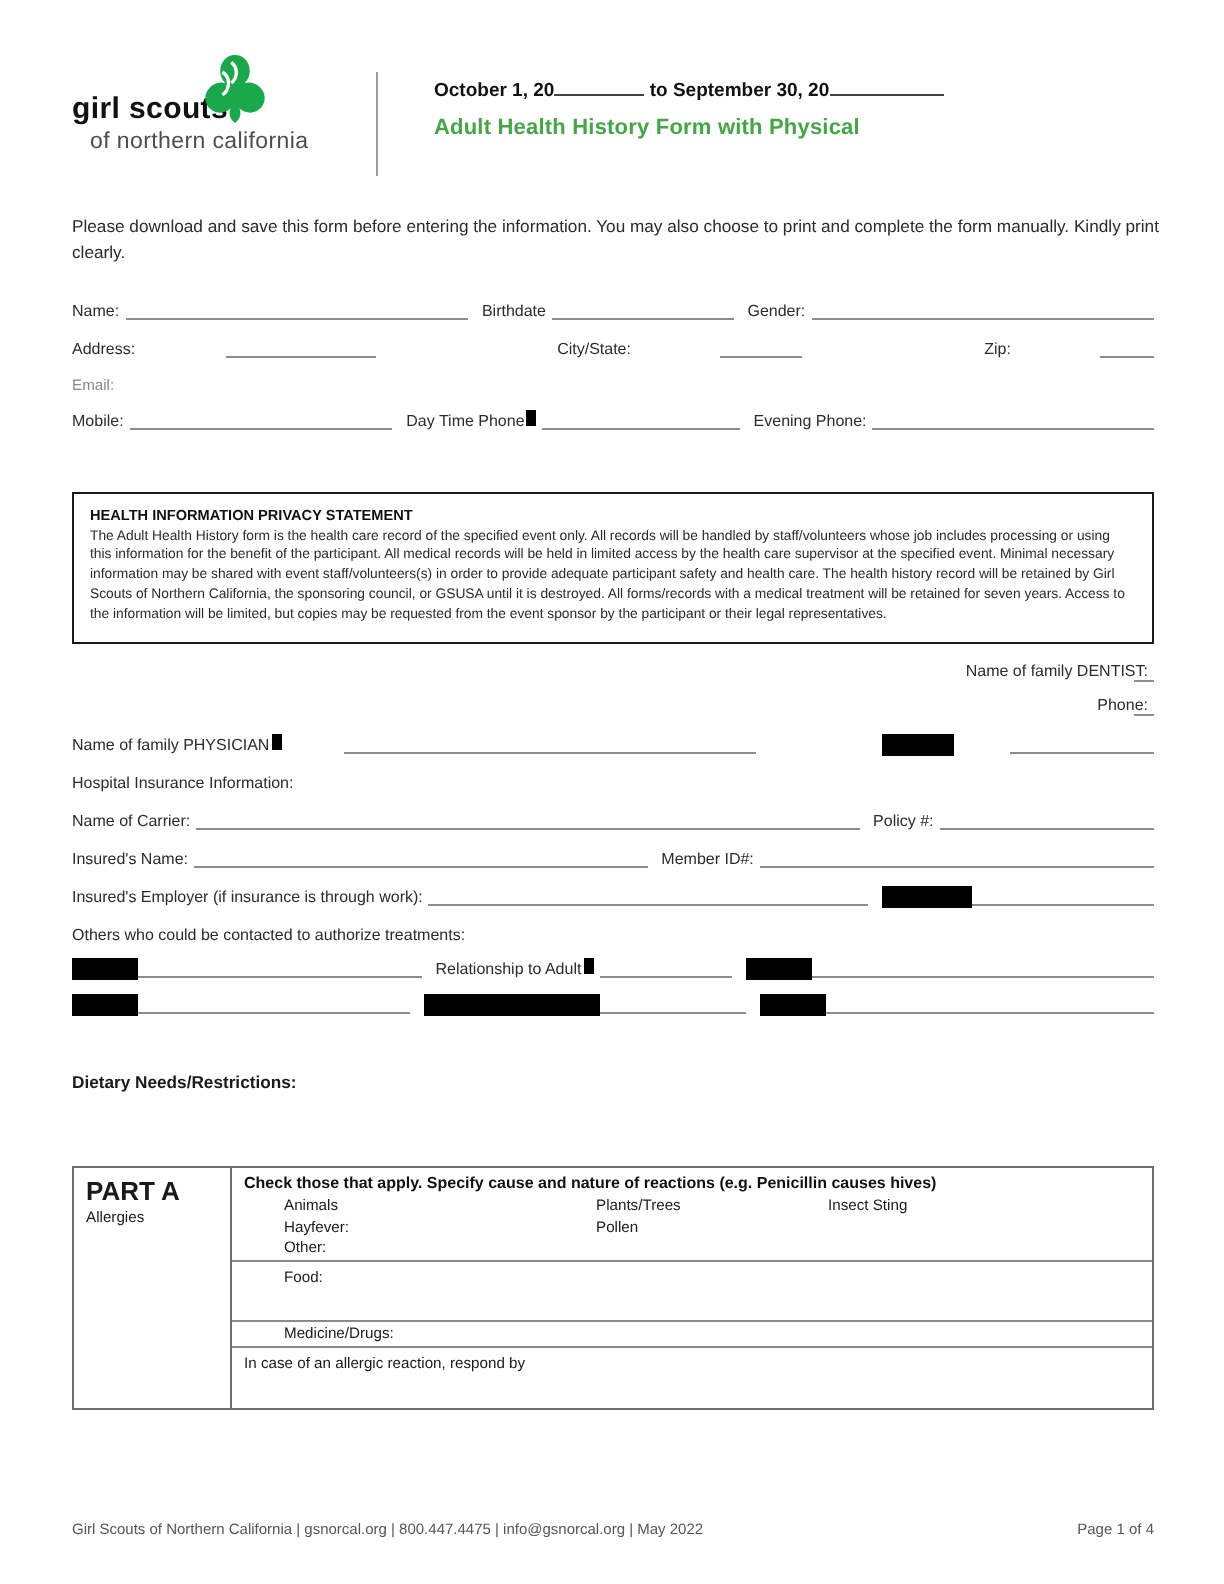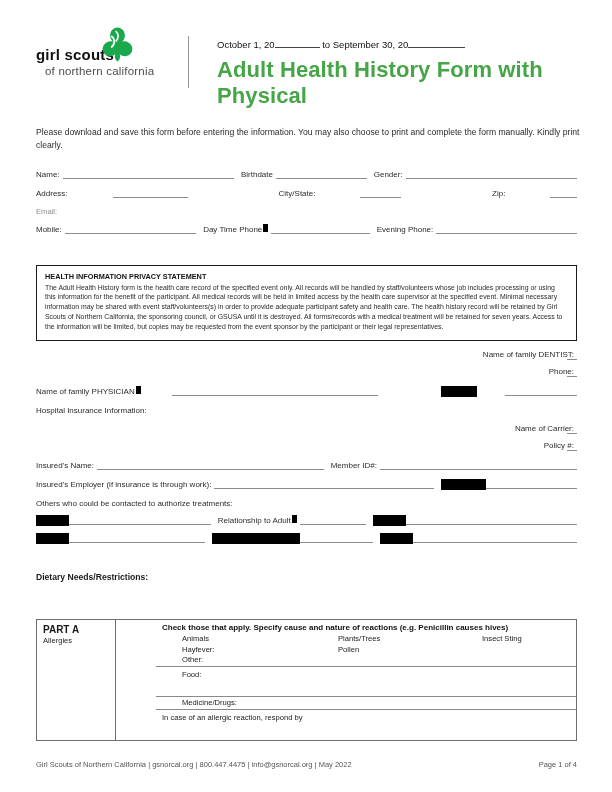--- a/index.html
+++ b/index.html
@@ -11,24 +11,24 @@
   .content{position:absolute;left:36px;right:35px;top:0;}
 
   
   .hdr{display:flex;margin-top:30px;}
   .logo{position:relative;width:150px;flex:0 0 150px;}
   .trefoil{position:absolute;left:63px;top:-4px;width:37px;height:37px;}
   .logo-l1{font-weight:bold;font-size:15px;color:#111;letter-spacing:.2px;margin-top:16px;}
   .logo-l2{font-size:11.5px;color:#4d4d4d;margin-top:2px;margin-left:9px;letter-spacing:.2px;}
   .hdr-div{width:0;border-left:1px solid #9a9a9a;margin:6px 0 2px 2px;height:52px;}
   .hdr-right{padding-left:28px;padding-top:8px;}
-  .dateline{font-size:9.5px;font-weight:normal;color:#111;}
+  .dateline{font-size:9.5px;font-weight:bold;color:#111;text-align:center;}
   .blank{display:inline-block;border-bottom:1.4px solid #444;height:9px;vertical-align:baseline;}
   .b45{width:45px;} .b55{width:57px;}
-  .doc-title{font-size:22px;font-weight:bold;margin-top:7px;letter-spacing:.1px;}
+  .doc-title{font-size:11px;font-weight:bold;margin-top:7px;letter-spacing:.1px;}
 
   .intro{margin-top:17px;font-size:8.6px;line-height:1.55;color:#2b2b2b;width:545px;}
 
   
   .frow{display:flex;align-items:flex-end;font-size:8px;color:#2b2b2b;white-space:nowrap;}
   .frow .lbl{padding-right:3px;}
   .line{border-bottom:1px solid #8c8c8c;height:9px;min-width:10px;}
   .gap{width:7px;flex:0 0 7px;}
   .sq{display:inline-block;width:5px;height:8px;background:#000;vertical-align:baseline;margin-left:1px;}
   .redact{background:#000;height:11px;align-self:flex-end;margin-bottom:-1px;}
@@ -43,29 +43,29 @@
   .privacy-body{font-size:6.9px;line-height:1.42;color:#2a2a2a;margin-top:2px;}
 
   .sec-h{font-size:8.4px;font-weight:bold;color:#111;margin-top:17px;letter-spacing:.2px;}
   .plain-row{font-size:8px;color:#2b2b2b;}
 
   .dietary{font-size:8.6px;font-weight:bold;margin-top:29px;}
 
   
   .tablea{display:flex;border:1px solid #6e6e6e;margin-top:37px;font-size:7.6px;}
   .ta-left{flex:0 0 68px;border-right:1px solid #6e6e6e;padding:4px 4px 4px 6px;}
-  .ta-left .p1{font-weight:bold;font-size:10px;}
+  .ta-left .p1{font-weight:bold;font-size:13px;}
   .ta-left .p2{margin-top:1px;}
-  .ta-right{flex:1;display:flex;flex-direction:column;margin-left:40px;}
+  .ta-right{flex:1;display:flex;flex-direction:column;}
   .ta-row{padding:3px 6px 2px 6px;}
   .ta-row + .ta-row{border-top:1px solid #8a8a8a;}
   .ta-head{font-weight:bold;font-size:8px;color:#111;}
   .algrid{display:flex;margin-top:2px;}
   .algrid .c1{width:176px;padding-left:20px;box-sizing:border-box;}
-  .algrid .c2{width:144px;}
+  .algrid .c2{width:116px;}
   .algrid .c3{flex:1;}
   .ind{padding-left:20px;}
   .row-food{height:30px;box-sizing:border-box;}
   .row-med{height:13px;box-sizing:border-box;padding-top:1px;}
   .row-react{height:31px;box-sizing:border-box;}
 
   
   .footer{position:absolute;left:36px;right:35px;bottom:23px;display:flex;justify-content:space-between;font-size:7.5px;color:#555;}
 </style>
 </head>
@@ -150,21 +150,21 @@
     <div class="frow" style="margin-top:9px;gap:28px;">
       <span class="lbl"><span>Name of family PHYSICIAN</span><span class="sq"></span></span>
       <div class="line" style="flex:30;"></div>
         <div class="gap"></div>
       <div class="redact r36"></div>
       <div class="line" style="flex:10.5;"></div>
     </div>
 
     <div class="plain-row" style="margin-top:10px;">Hospital Insurance Information:</div>
 
-    <div class="frow" style="margin-top:9px;flex-direction:column;">
+    <div class="frow" style="margin-top:9px;">
       <span class="lbl">Name of Carrier:</span>
       <div class="line" style="flex:34;"></div>
         <div class="gap"></div>
       <span class="lbl">Policy #:</span>
       <div class="line" style="flex:11;"></div>
     </div>
 
     <div class="frow" style="margin-top:9px;">
       <span class="lbl">Insured's Name:</span>
       <div class="line" style="flex:23;"></div>

